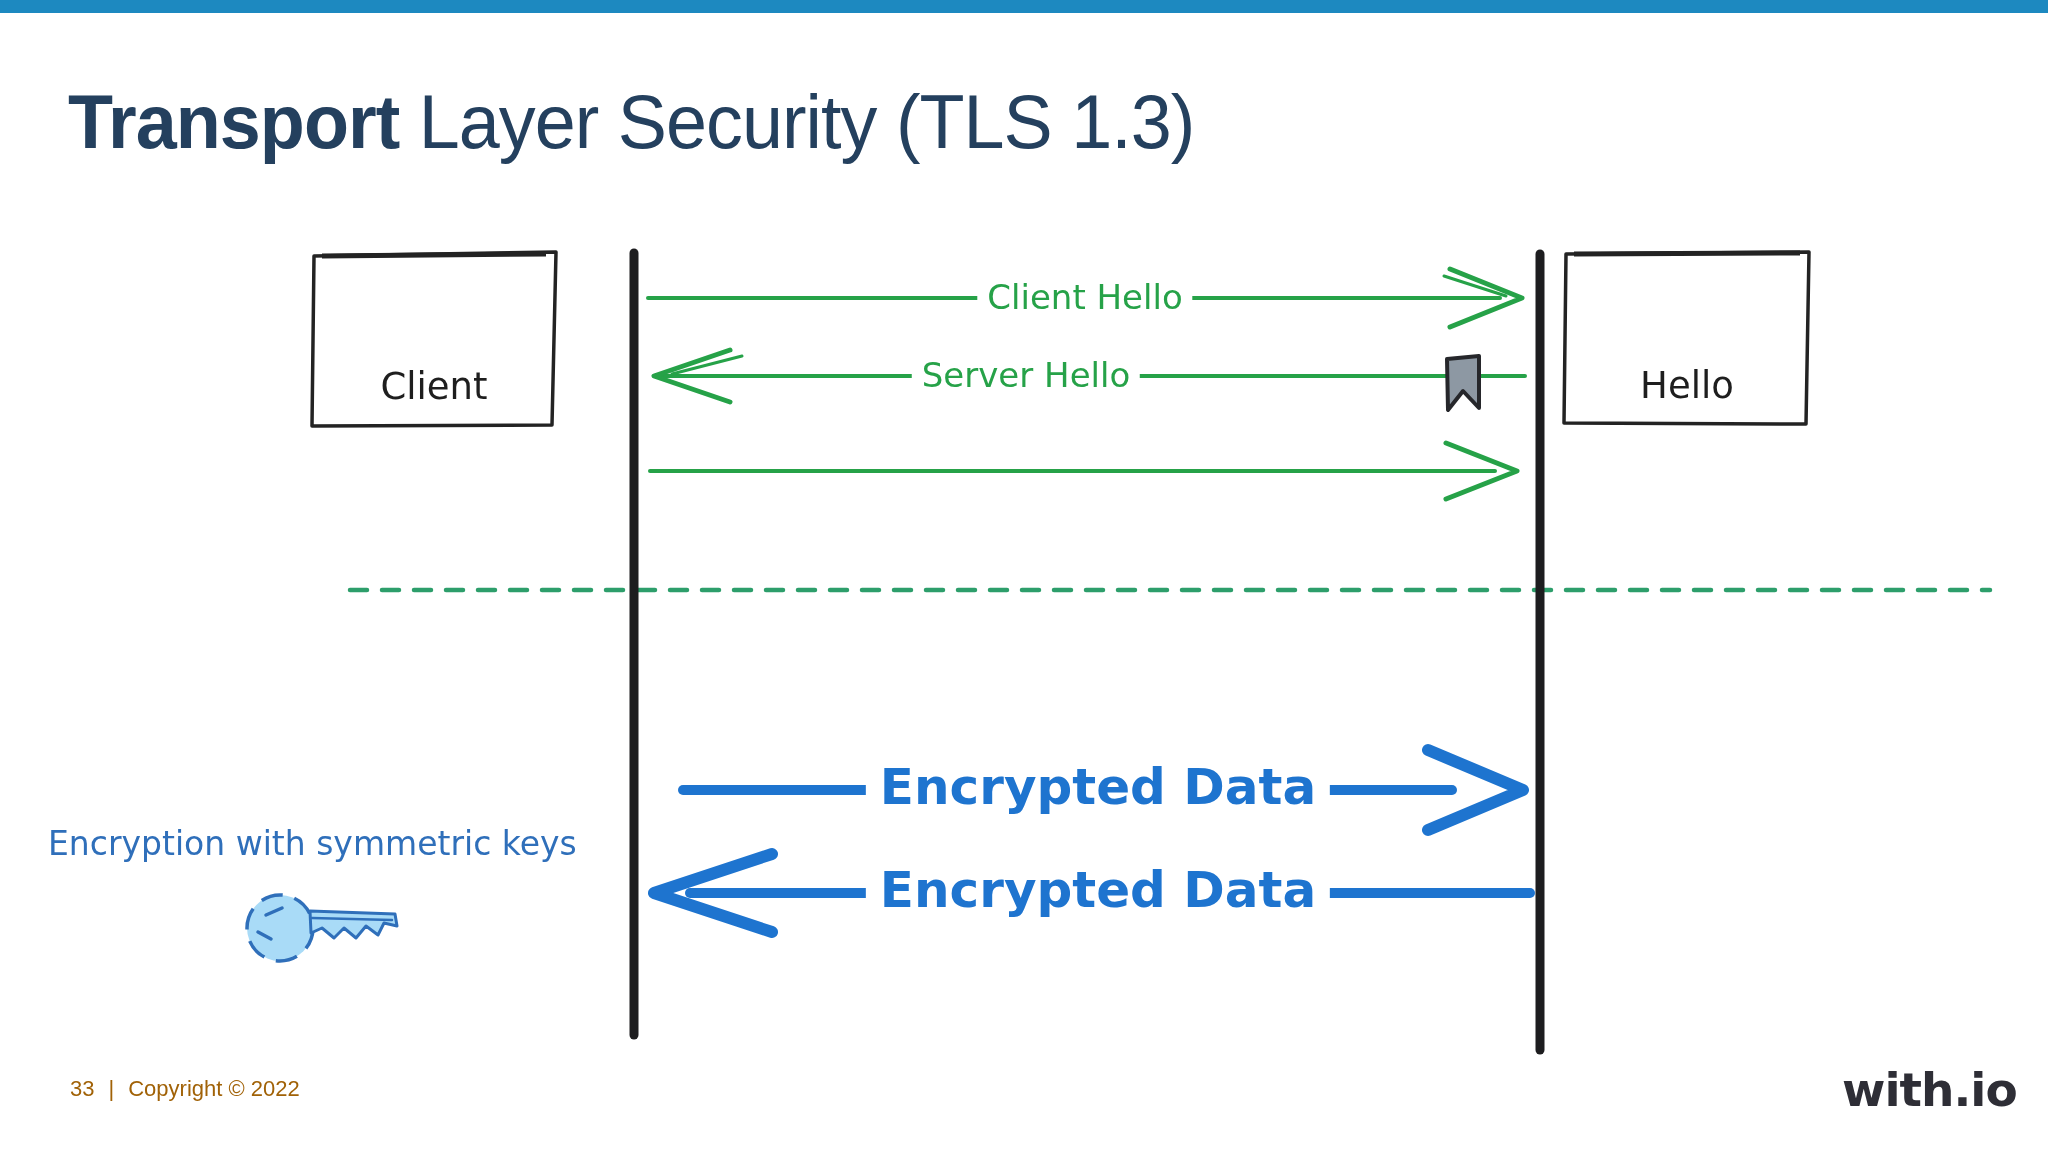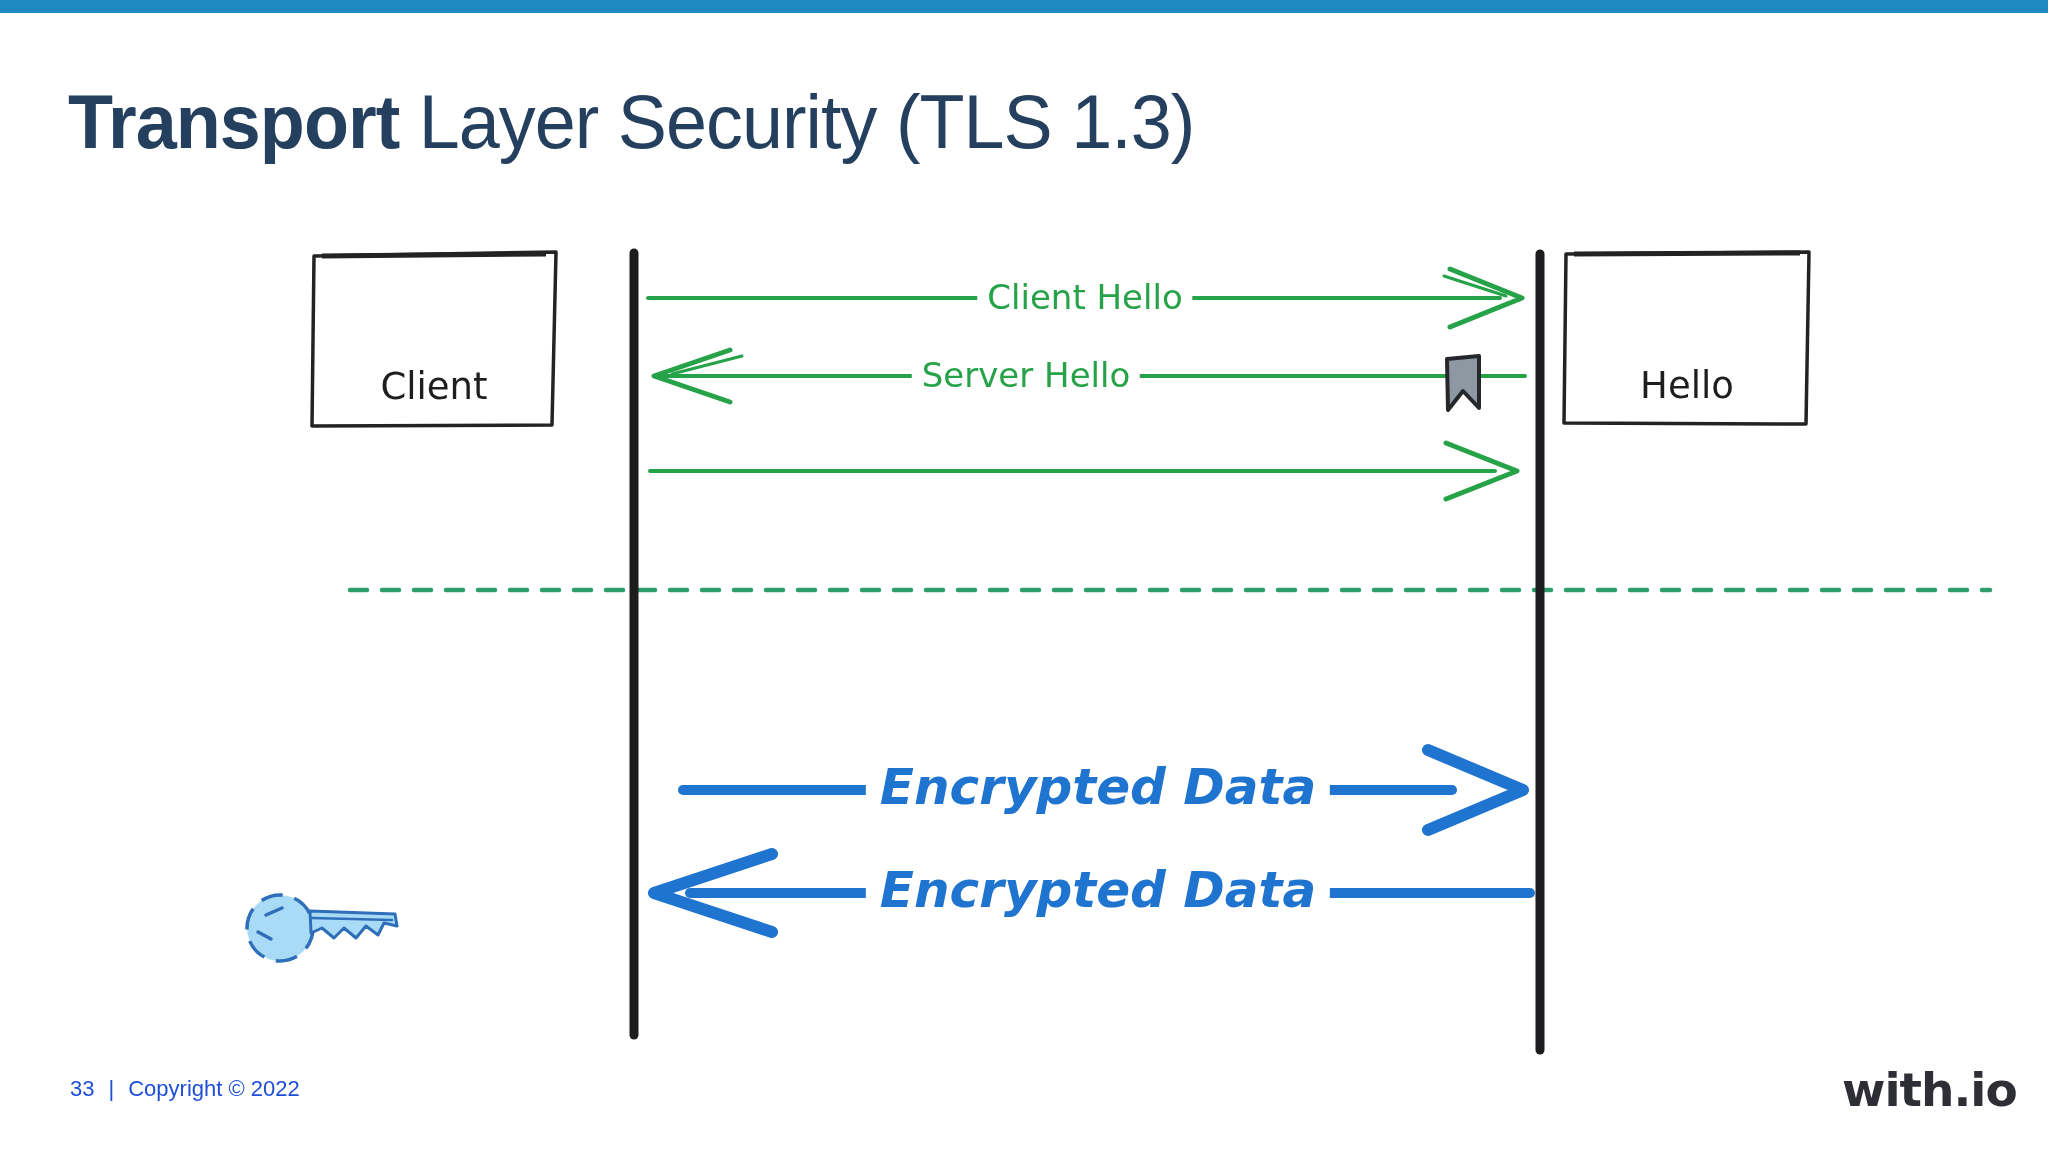--- a/index.html
+++ b/index.html
@@ -23,28 +23,28 @@
   .hand{font-family:"DejaVu Sans",sans-serif;}
   .actor-label{
     position:absolute;transform:translate(-50%,-50%);
     font-size:37px;color:#1e1e1e;font-weight:500;white-space:nowrap;margin-top:46px;
   }
   .msg-label{
     position:absolute;transform:translate(-50%,-52%);
     background:#ffffff;padding:0 10px;white-space:nowrap;line-height:1.1;
   }
   .msg-green{font-size:34px;color:#26a248;font-weight:400;}
-  .msg-blue{font-size:50px;color:#1e74cf;font-weight:600;padding:0 14px;font-style:italic;}
+  .msg-blue{font-size:50px;color:#1e74cf;font-weight:600;padding:0 14px;}
   .annotation{
     position:absolute;left:48px;top:824px;
     font-size:33px;color:#2f6fba;font-weight:500;white-space:nowrap;
   }
   .footer{
     position:absolute;left:70px;top:1076px;
-    font-size:22px;color:#1d4ed8;display:flex;gap:14px;align-items:center;justify-content:flex-end;
+    font-size:22px;color:#a16207;display:flex;gap:14px;align-items:center;justify-content:flex-end;
   }
   .logo{
     position:absolute;left:1842px;top:1062px;
     font-size:47px;font-weight:bold;color:#2e2e36;letter-spacing:-1px;
     font-family:"DejaVu Sans",sans-serif;
   }
 </style>
 </head>
 <body>
 
@@ -108,20 +108,21 @@
 
   <div class="actor-label hand" style="left:434px;top:340px;">Client</div>
   <div class="actor-label hand" style="left:1687px;top:339px;">Hello</div>
 
   <div class="msg-label msg-green hand" style="left:1085px;top:298px;">Client Hello</div>
   <div class="msg-label msg-green hand" style="left:1026px;top:376px;">Server Hello</div>
 
   <div class="msg-label msg-blue hand" style="left:1098px;top:789px;">Encrypted Data</div>
   <div class="msg-label msg-blue hand" style="left:1098px;top:892px;">Encrypted Data</div>
 
+  <div class="annotation hand">Encryption with symmetric keys</div>
 </div>
 
 <div class="footer">
   <span>33</span>
   <span>|</span>
   <span>Copyright © 2022</span>
 </div>
 <div class="logo">with.io</div>
 
 </body></html>

